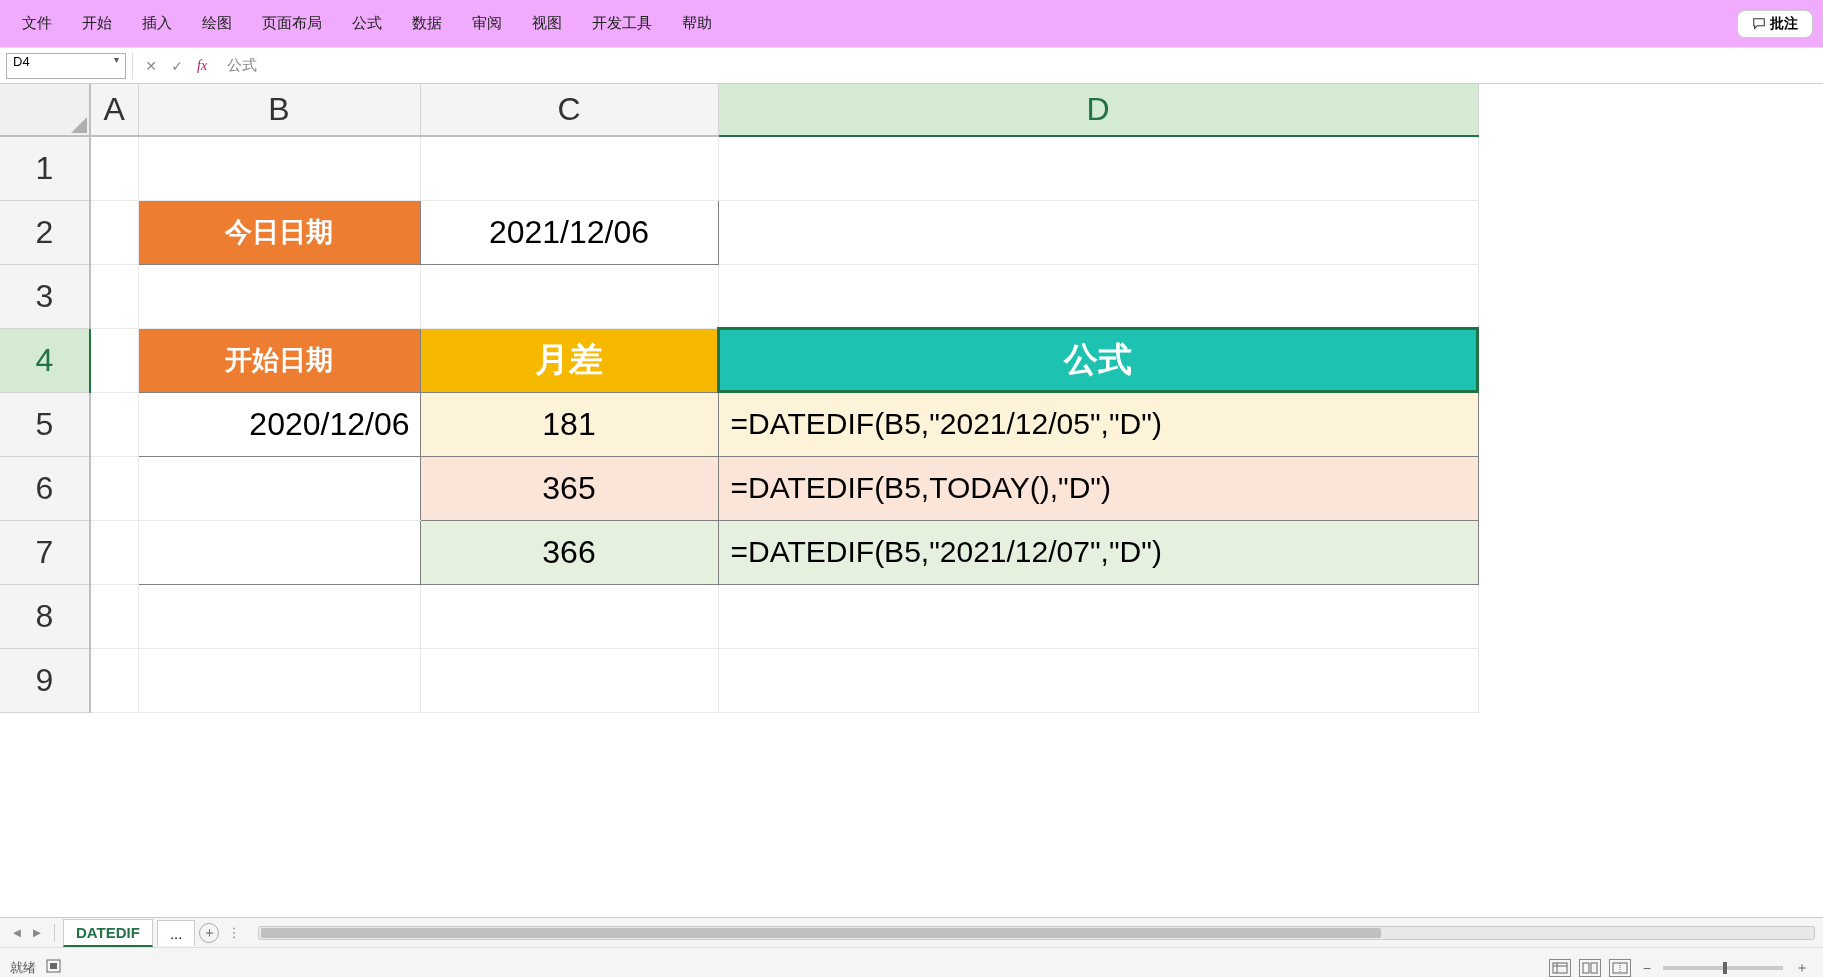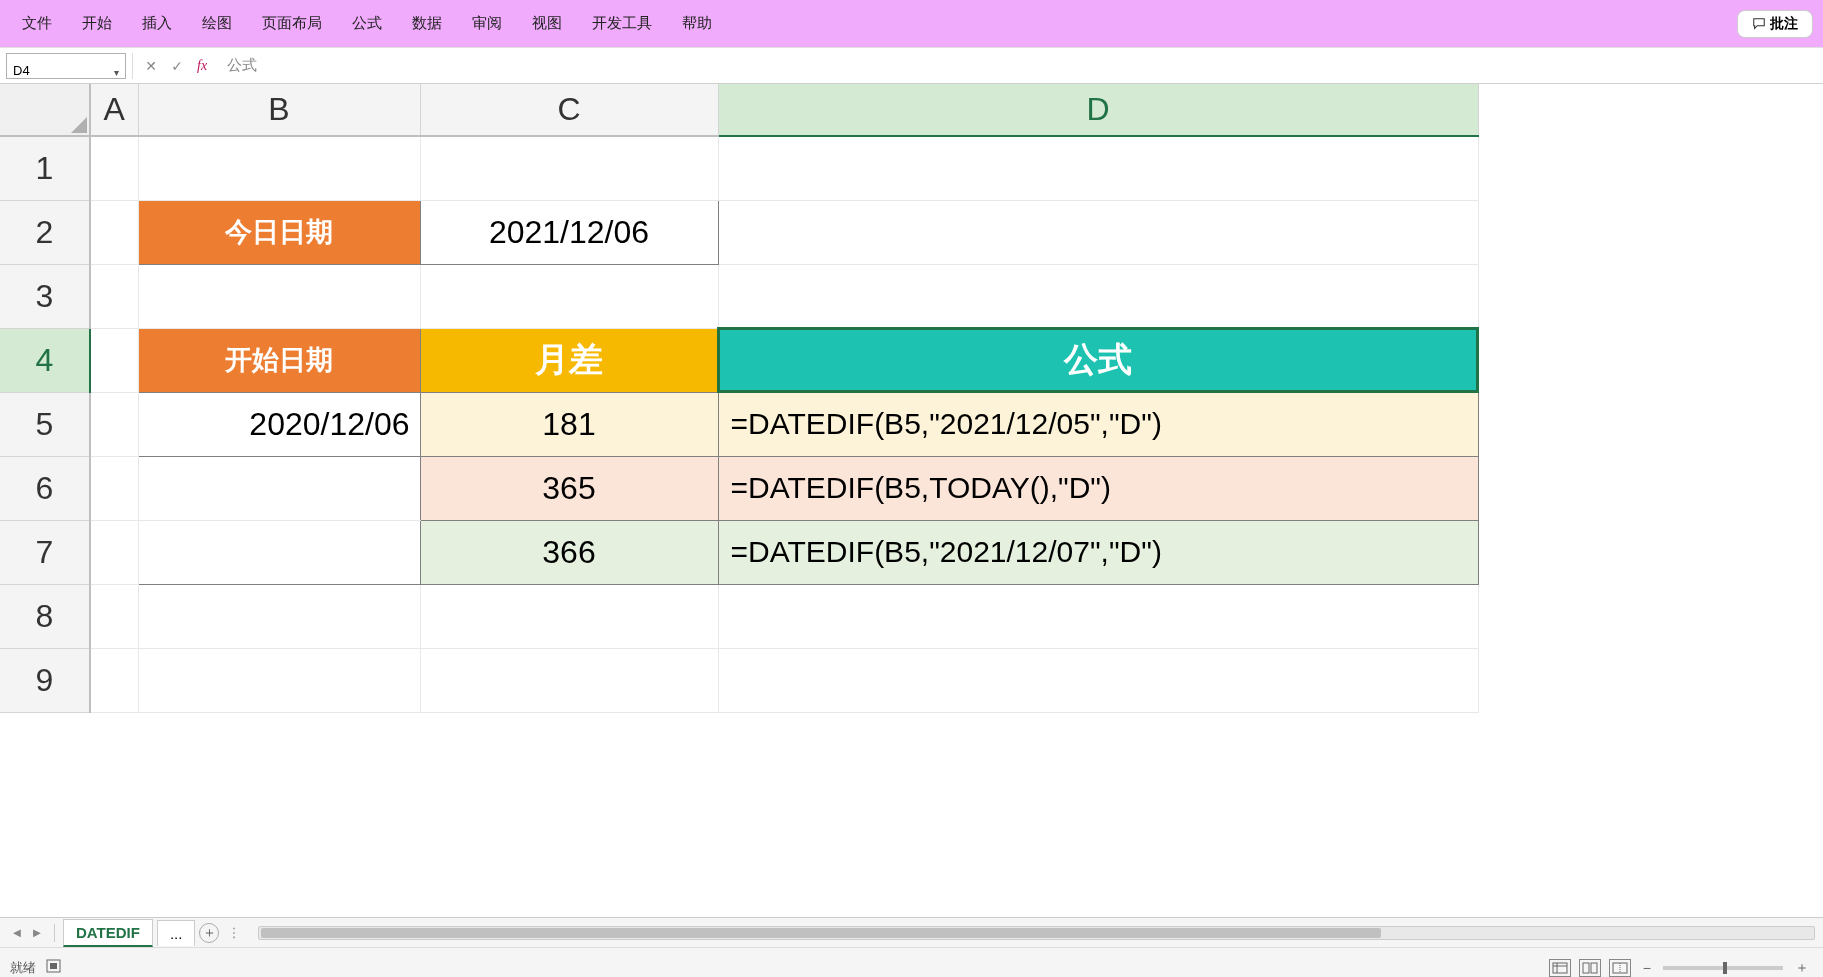--- a/index.html
+++ b/index.html
@@ -7,21 +7,21 @@
 
 
 .menu-bar { height: 48px; display: flex; align-items: center; padding: 0 10px; background: #f0abfc; border-bottom: 1px solid #e0e0e0; justify-content: space-between; }
 .menu-left { display: flex; align-items: center; gap: 6px; }
 .menu-item { padding: 6px 12px; font-size: 15px; color: #222; cursor: pointer; }
 .comment-btn { display: flex; align-items: center; gap: 4px; border: 1px solid #ccc; border-radius: 8px; padding: 4px 14px; font-size: 14px; background: #fff; cursor: pointer; }
 .comment-icon { width: 14px; height: 14px; }
 
 
 .formula-bar { height: 36px; display: flex; align-items: center; border-bottom: 1px solid #d0d0d0; background: #fff; padding: 2px 6px; gap: 6px; }
-.name-box { width: 120px; height: 26px; border: 1px solid #b0b0b0; background: #fff; display: flex; align-items: flex-end; justify-content: space-between; padding: 0 6px; font-size: 13px; }
+.name-box { width: 120px; height: 26px; border: 1px solid #b0b0b0; background: #fff; display: flex; align-items: flex-start; justify-content: space-between; padding: 0 6px; font-size: 13px; }
 .name-box-chevron { font-size: 10px; color: #555; }
 .fb-btns { display: flex; align-items: center; gap: 2px; border-left: 1px solid #ddd; padding-left: 6px; height: 26px; }
 .fb-btn { width: 24px; height: 24px; display: flex; align-items: center; justify-content: center; color: #888; font-size: 14px; cursor: pointer; }
 .fx-label { font-style: italic; font-family: "Times New Roman", serif; font-size: 14px; color: #be185d; padding: 0 6px; }
 .formula-input { flex: 1; height: 26px; border: none; outline: none; font-size: 15px; padding: 0 8px; color: #888; }
 
 
 .grid-area { position: relative; width: 100%; height: calc(100% - 48px - 36px - 30px - 30px); overflow: hidden; background: #fff; }
 .grid-table { border-collapse: collapse; table-layout: fixed; }
 .corner-cell { width: 90px; height: 52px; background: #f0f0f0; border-right: 2px solid #bfbfbf; border-bottom: 2px solid #bfbfbf; position: relative; }

